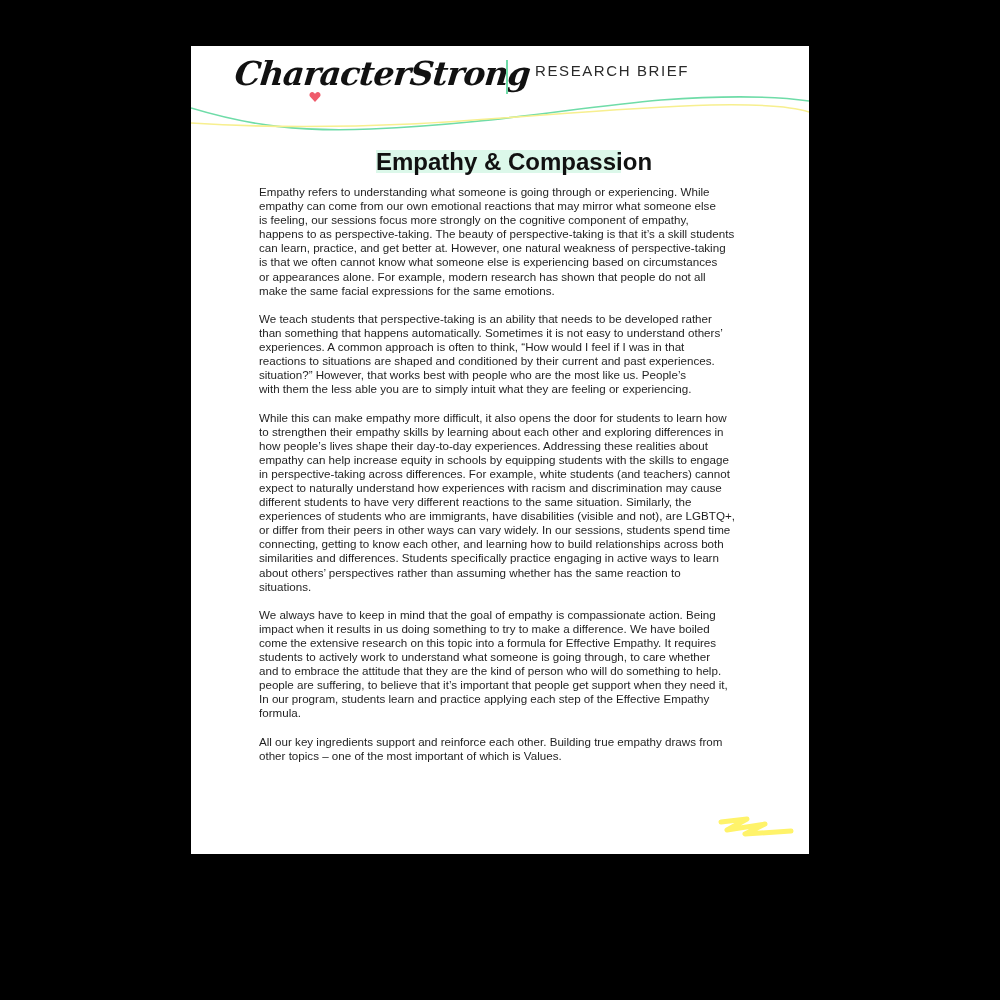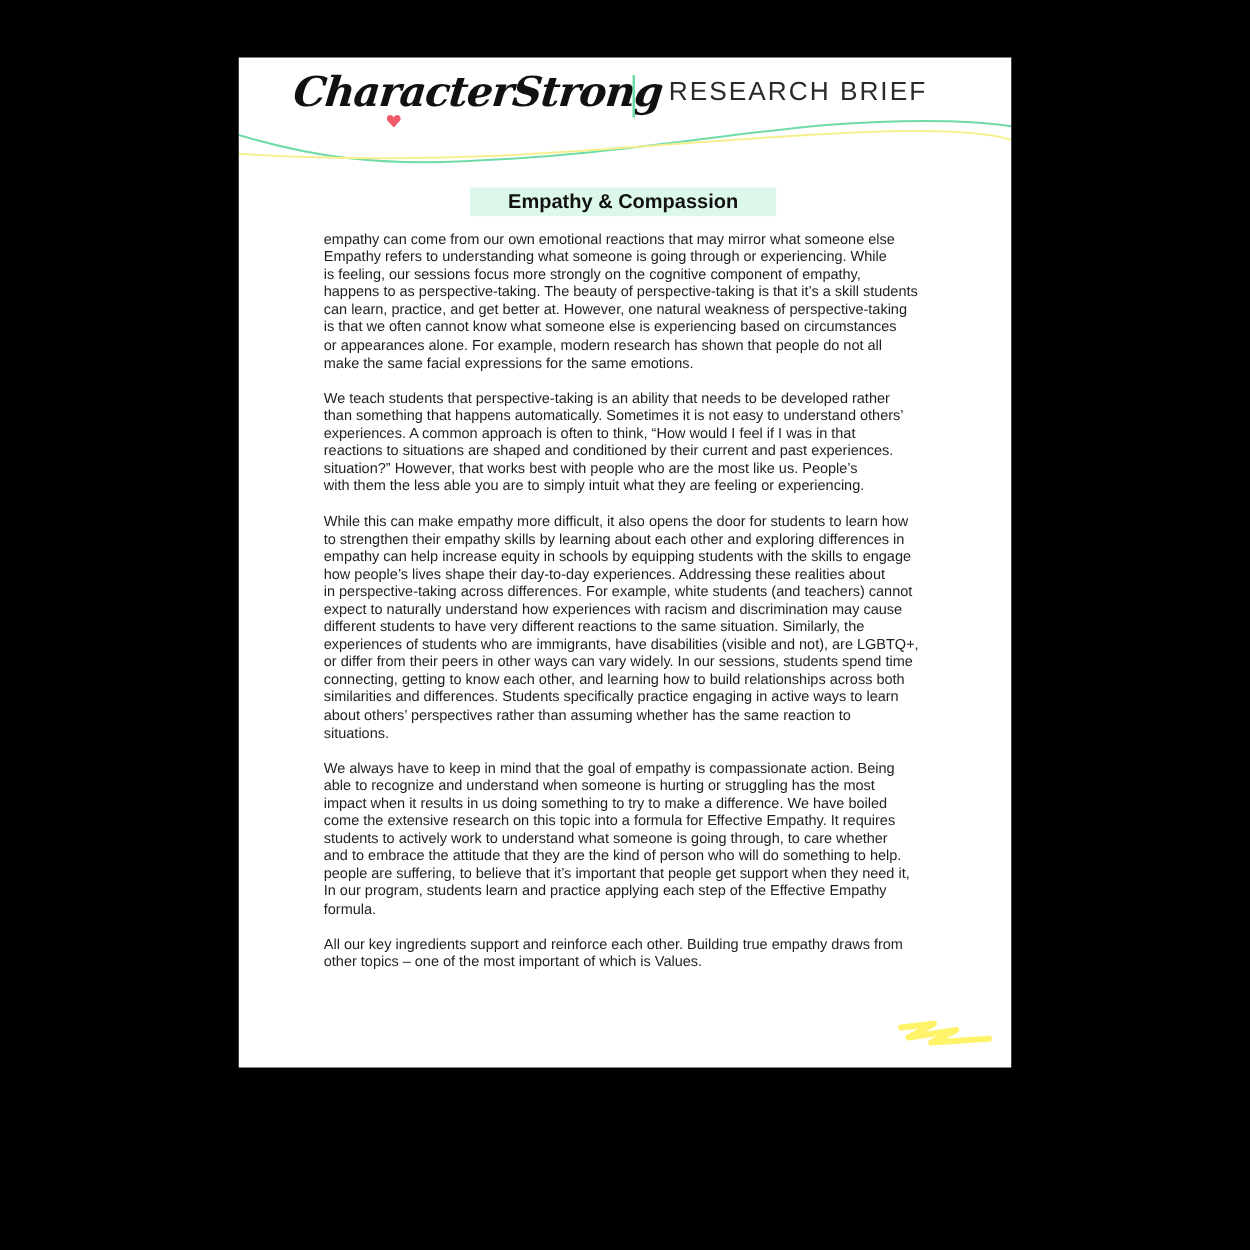--- a/index.html
+++ b/index.html
@@ -52,21 +52,21 @@
       top: 14px;
       width: 2px;
       height: 34px;
       background: #6fdca8;
     }
     .brief-label {
       position: absolute;
       left: 344px;
       top: 16px;
       font-family: "Liberation Sans", sans-serif;
-      font-size: 21px;
+      font-size: 15px;
       letter-spacing: 1.6px;
       color: #2a2a2a;
       white-space: nowrap;
     }
     .waves {
       position: absolute;
       left: 0;
       top: 40px;
       width: 618px;
       height: 60px;
@@ -76,21 +76,21 @@
       left: 185px;
       top: 104px;
       width: 245px;
       height: 23px;
       background: #dcf8ea;
       text-align: center;
     }
     .title {
       font-family: "Liberation Sans", sans-serif;
       font-weight: bold;
-      font-size: 16px;
+      font-size: 24px;
       line-height: 23px;
       color: #111111;
       white-space: nowrap;
     }
     .body {
       position: absolute;
       left: 68px;
       top: 139px;
       width: 490px;
       font-family: "Liberation Sans", sans-serif;
@@ -133,55 +133,54 @@
     <path d="M0 22 C 60 40, 110 46, 180 43 C 300 38, 380 22, 470 14 C 540 9, 590 11, 618 15" fill="none" stroke="#6fdca8" stroke-width="1.6"></path>
     <path d="M0 37 C 60 41, 130 42, 220 38 C 330 32, 420 22, 520 19 C 570 18, 600 20, 618 26" fill="none" stroke="#f7ef8f" stroke-width="1.6"></path>
   </svg>
 
   <div class="title-wrap">
     <span class="title">Empathy &amp; Compassion</span>
   </div>
 
   <div class="body">
     <p class="para">
+      <span class="line">Empathy refers to understanding what someone is going through or experiencing. While</span>
       <span class="line">empathy can come from our own emotional reactions that may mirror what someone else</span>
-      <span class="line">Empathy refers to understanding what someone is going through or experiencing. While</span>
       <span class="line">is feeling, our sessions focus more strongly on the cognitive component of empathy,</span>
       <span class="line">happens to as perspective-taking. The beauty of perspective-taking is that it’s a skill students</span>
       <span class="line">can learn, practice, and get better at. However, one natural weakness of perspective-taking</span>
       <span class="line">is that we often cannot know what someone else is experiencing based on circumstances</span>
       <span class="line">or appearances alone. For example, modern research has shown that people do not all</span>
       <span class="line">make the same facial expressions for the same emotions.</span>
     </p>
     <p class="para">
       <span class="line">We teach students that perspective-taking is an ability that needs to be developed rather</span>
       <span class="line">than something that happens automatically. Sometimes it is not easy to understand others’</span>
       <span class="line">experiences. A common approach is often to think, “How would I feel if I was in that</span>
       <span class="line">reactions to situations are shaped and conditioned by their current and past experiences.</span>
       <span class="line">situation?” However, that works best with people who are the most like us. People’s</span>
       <span class="line">with them the less able you are to simply intuit what they are feeling or experiencing.</span>
     </p>
     <p class="para">
       <span class="line">While this can make empathy more difficult, it also opens the door for students to learn how</span>
       <span class="line">to strengthen their empathy skills by learning about each other and exploring differences in</span>
+      <span class="line">how people’s lives shape their day-to-day experiences. Addressing these realities about</span>
       <span class="line">empathy can help increase equity in schools by equipping students with the skills to engage</span>
-      <span class="line">how people’s lives shape their day-to-day experiences. Addressing these realities about</span>
       <span class="line">in perspective-taking across differences. For example, white students (and teachers) cannot</span>
       <span class="line">expect to naturally understand how experiences with racism and discrimination may cause</span>
       <span class="line">different students to have very different reactions to the same situation. Similarly, the</span>
       <span class="line">experiences of students who are immigrants, have disabilities (visible and not), are LGBTQ+,</span>
       <span class="line">or differ from their peers in other ways can vary widely. In our sessions, students spend time</span>
       <span class="line">connecting, getting to know each other, and learning how to build relationships across both</span>
       <span class="line">similarities and differences. Students specifically practice engaging in active ways to learn</span>
       <span class="line">about others’ perspectives rather than assuming whether has the same reaction to</span>
       <span class="line">situations.</span>
     </p>
     <p class="para">
       <span class="line">We always have to keep in mind that the goal of empathy is compassionate action. Being</span>
-      <span class="line">able to recognize and understand when someone is hurting or struggling has the most</span>
       <span class="line">impact when it results in us doing something to try to make a difference. We have boiled</span>
       <span class="line">come the extensive research on this topic into a formula for Effective Empathy. It requires</span>
       <span class="line">students to actively work to understand what someone is going through, to care whether</span>
       <span class="line">and to embrace the attitude that they are the kind of person who will do something to help.</span>
       <span class="line">people are suffering, to believe that it’s important that people get support when they need it,</span>
       <span class="line">In our program, students learn and practice applying each step of the Effective Empathy</span>
       <span class="line">formula.</span>
     </p>
     <p class="para">
       <span class="line">All our key ingredients support and reinforce each other. Building true empathy draws from</span>

